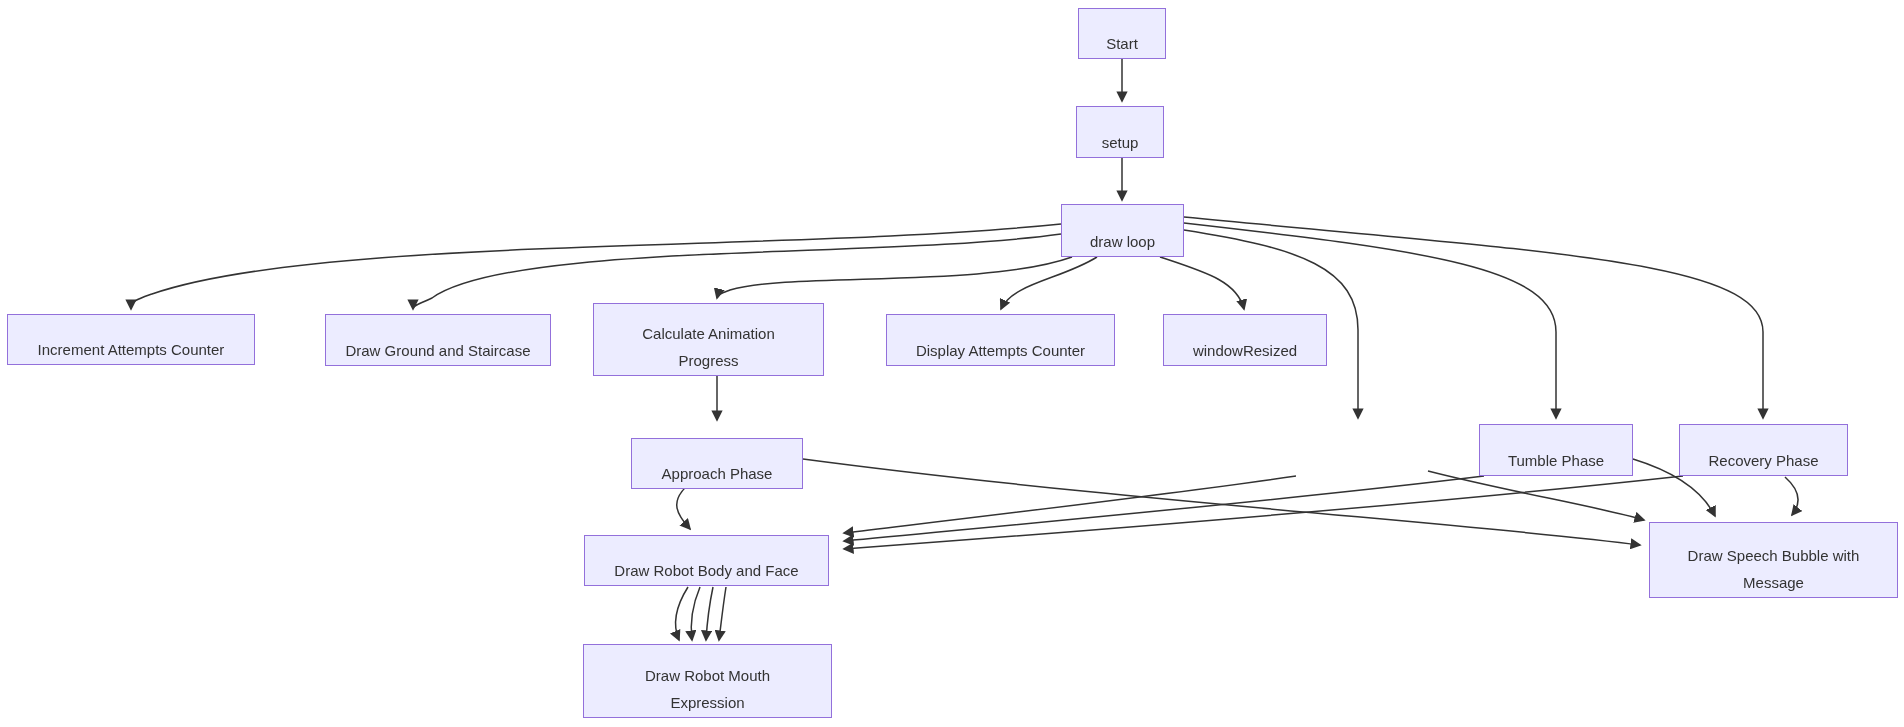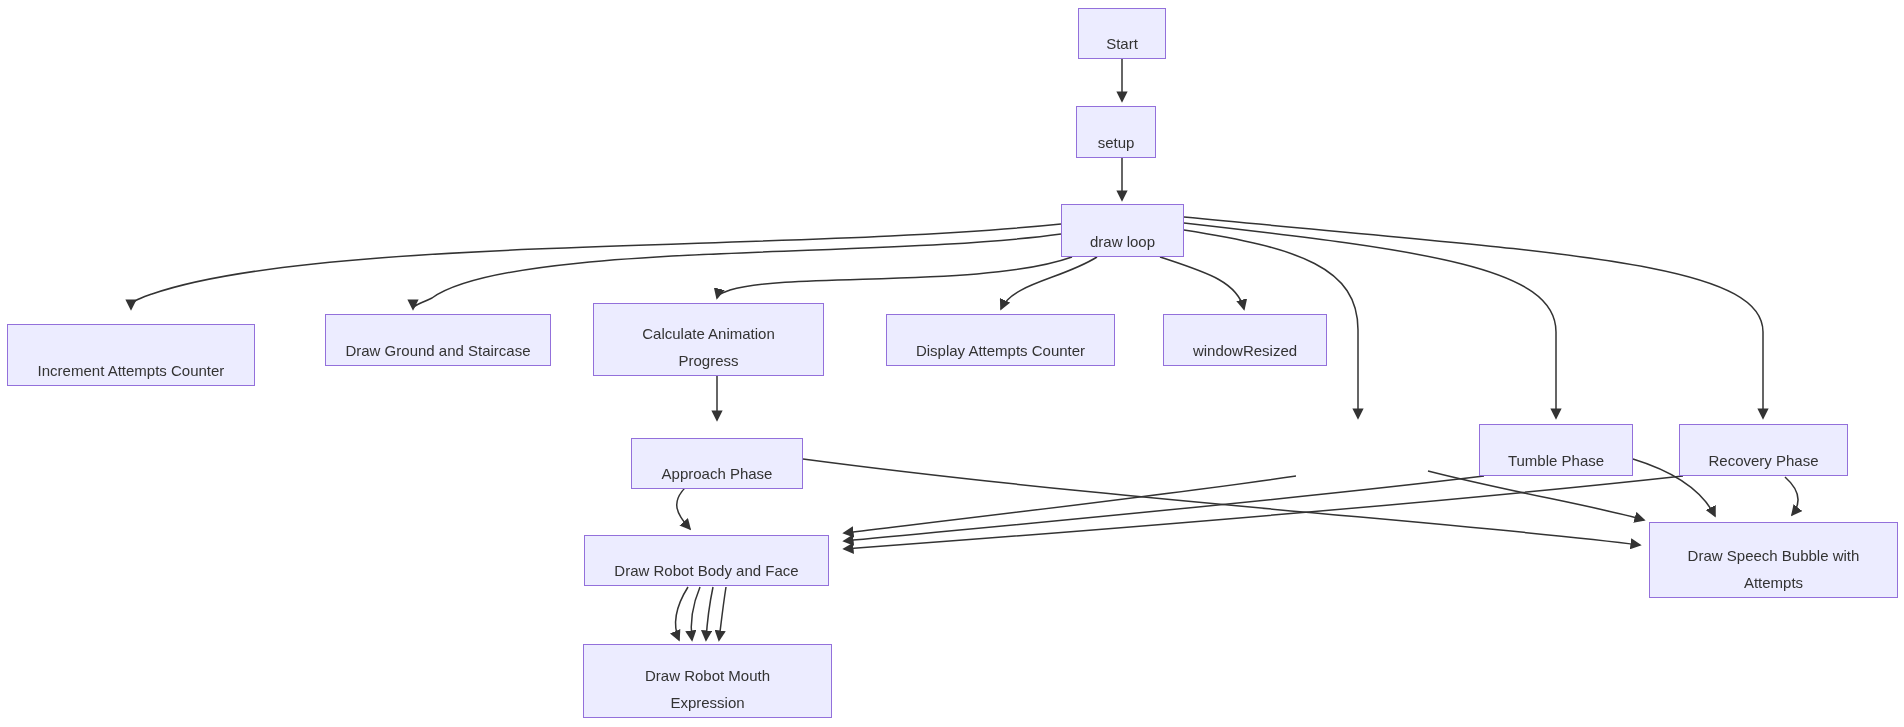--- a/index.html
+++ b/index.html
@@ -74,27 +74,27 @@
       <path d="M 1683 476 C 1400 507, 1060 533, 844 549" class="edge" marker-end="url(#arrowhead)"></path>
       <path d="M 1785 477 C 1802 492, 1800 505, 1792 515" class="edge" marker-end="url(#arrowhead)"></path>
       <path d="M 688 587 C 676 606, 672 624, 679 640" class="edge" marker-end="url(#arrowhead)"></path>
       <path d="M 700 587 C 692 606, 690 624, 692 640" class="edge" marker-end="url(#arrowhead)"></path>
       <path d="M 713 587 C 709 606, 707 624, 706 640" class="edge" marker-end="url(#arrowhead)"></path>
       <path d="M 726 587 C 723 606, 721 624, 719 640" class="edge" marker-end="url(#arrowhead)"></path>
     </svg>
 <div class="node" style="left: 1078px; top: 8px; width: 88px; height: 51px;">
       <span class="label">Start</span>
     </div>
-    <div class="node" style="left: 1076px; top: 106px; width: 80px; height: 52px;">
+    <div class="node" style="left: 1076px; top: 106px; width: 88px; height: 52px;">
       <span class="label">setup</span>
     </div>
     <div class="node" style="left: 1061px; top: 204px; width: 123px; height: 53px;">
       <span class="label">draw loop</span>
     </div>
-    <div class="node" style="left: 7px; top: 324px; width: 248px; height: 62px;">
+    <div class="node" style="left: 7px; top: 314px; width: 248px; height: 51px;">
       <span class="label">Increment Attempts Counter</span>
     </div>
     <div class="node" style="left: 300px; top: 314px; width: 226px; height: 52px; margin-left: 25px;">
       <span class="label">Draw Ground and Staircase</span>
     </div>
     <div class="node" style="left: 593px; top: 303px; width: 231px; height: 73px;">
       <span class="label" style="max-width: 170px;">Calculate Animation Progress</span>
     </div>
     <div class="node" style="left: 886px; top: 314px; width: 229px; height: 52px;">
       <span class="label">Display Attempts Counter</span>
@@ -111,15 +111,15 @@
     <div class="node" style="left: 1679px; top: 424px; width: 169px; height: 52px;">
       <span class="label">Recovery Phase</span>
     </div>
     <div class="node" style="left: 584px; top: 535px; width: 245px; height: 51px;">
       <span class="label">Draw Robot Body and Face</span>
     </div>
     <div class="node" style="left: 583px; top: 644px; width: 249px; height: 74px;">
       <span class="label" style="max-width: 165px;">Draw Robot Mouth Expression</span>
     </div>
     <div class="node" style="left: 1649px; top: 522px; width: 249px; height: 76px;">
-      <span class="label" style="max-width: 195px;">Draw Speech Bubble with Attempts</span>
+      <span class="label" style="max-width: 195px;">Draw Speech Bubble with Message</span>
     </div>
   </div>
 
 </body></html>

